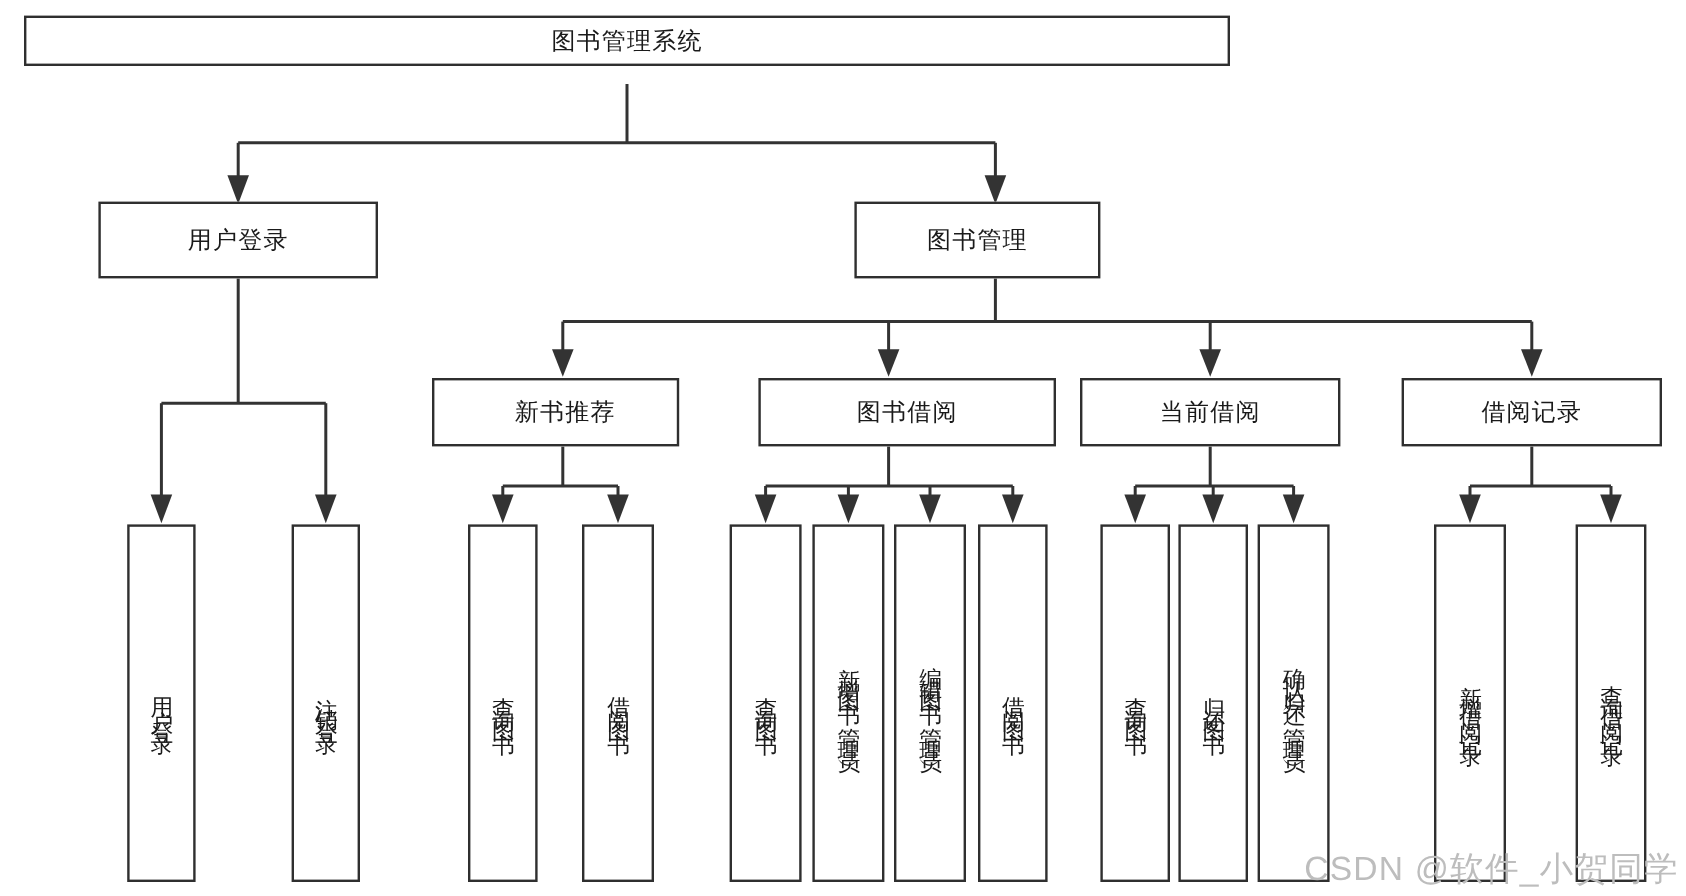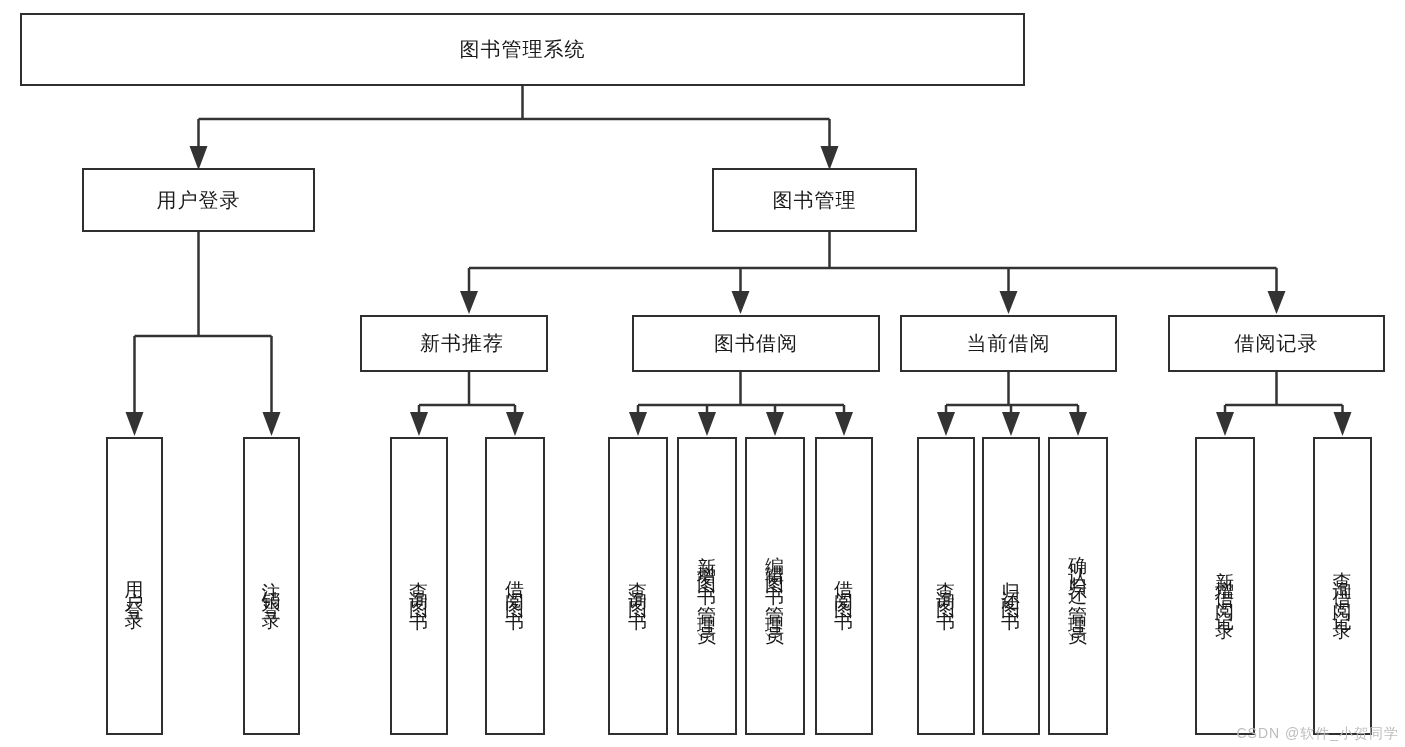--- a/index.html
+++ b/index.html
@@ -49,21 +49,21 @@
     font-size: 19px;
     letter-spacing: 10px;
     line-height: 1;
     color: #1a1a1a;
     white-space: nowrap;
   }
   #watermark {
     position: absolute;
     right: 6px;
     bottom: 4px;
-    font-size: 14px;
+    font-size: 28px;
     color: #bdbdbd;
     letter-spacing: 1px;
     white-space: nowrap;
   }
 </style>
 </head>
 <body>
 
 <div id="canvas">
 
@@ -129,32 +129,32 @@
       <polygon points="766,412 784,412 775,436"></polygon>
       <polygon points="835,412 853,412 844,436"></polygon>
       <polygon points="937,412 955,412 946,436"></polygon>
       <polygon points="1002,412 1020,412 1011,436"></polygon>
       <polygon points="1069,412 1087,412 1078,436"></polygon>
       <polygon points="1216,412 1234,412 1225,436"></polygon>
       <polygon points="1333.5,412 1351.5,412 1342.5,436"></polygon>
     </g>
   </svg>
 
-  <div class="node" style="left:20px; top:13px; width:1005px; height:73px;">
+  <div class="node" style="left:20px; top:13px; width:1005px; height:42px;">
     <span class="hlabel">图书管理系统</span>
   </div>
 
   <div class="node" style="left:82px; top:168px; width:233px; height:64px;">
     <span class="hlabel">用户登录</span>
   </div>
   <div class="node" style="left:712px; top:168px; width:205px; height:64px;">
     <span class="hlabel">图书管理</span>
   </div>
 
-  <div class="node" style="left:360px; top:315px; width:188px; height:57px;padding-left:16px;">
+  <div class="node" style="left:360px; top:315px; width:206px; height:57px;padding-left:16px;">
     <span class="hlabel">新书推荐</span>
   </div>
   <div class="node" style="left:632px; top:315px; width:248px; height:57px;">
     <span class="hlabel">图书借阅</span>
   </div>
   <div class="node" style="left:900px; top:315px; width:217px; height:57px;">
     <span class="hlabel">当前借阅</span>
   </div>
   <div class="node" style="left:1168px; top:315px; width:217px; height:57px;">
     <span class="hlabel">借阅记录</span>

